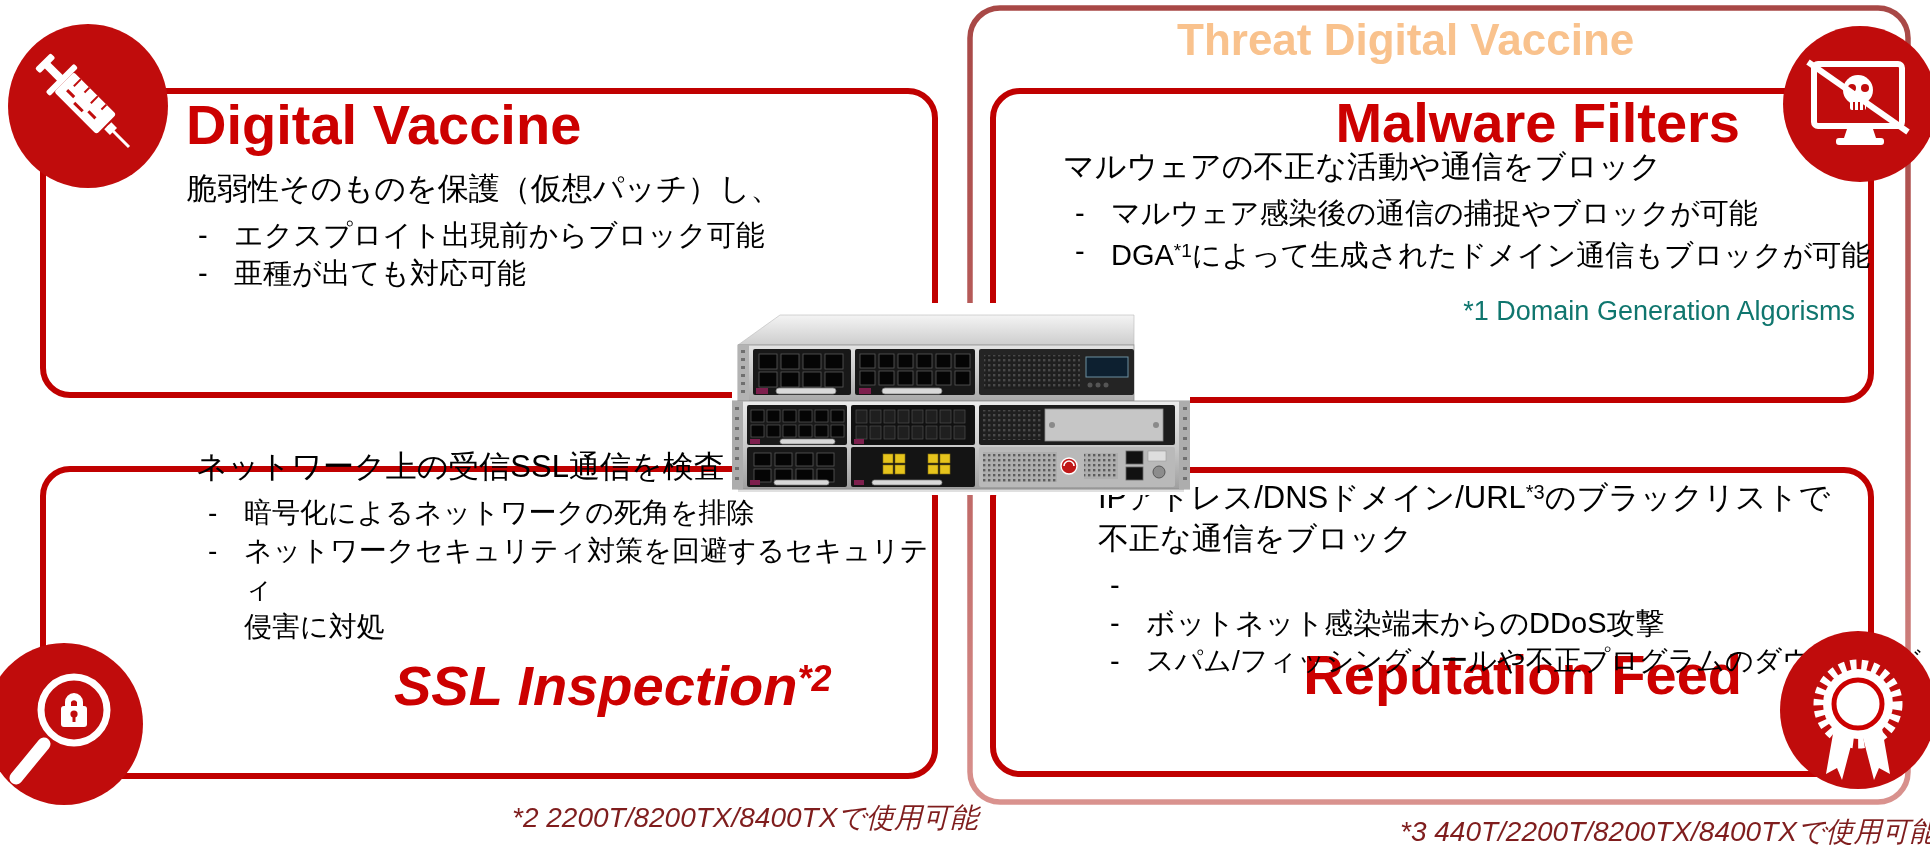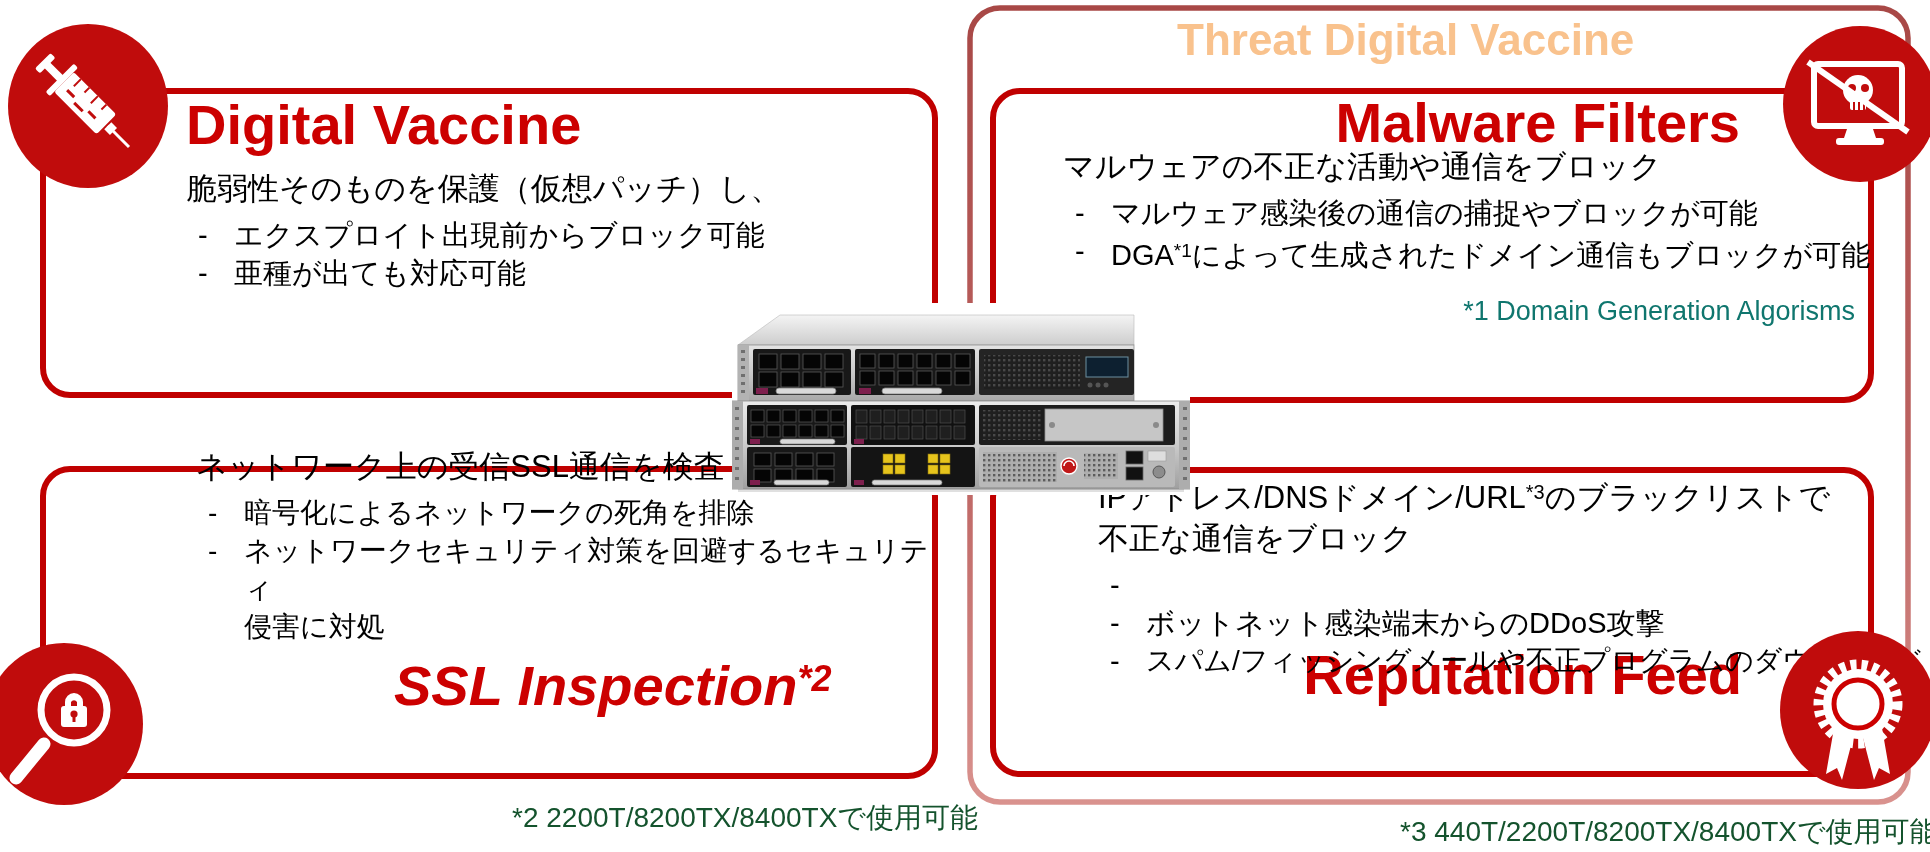--- a/index.html
+++ b/index.html
@@ -29,21 +29,21 @@
   .lead{font-size:31px;line-height:41px;white-space:nowrap;}
   .lead .sup{vertical-align:9px;font-size:20px;}
   .bullets{margin-top:7px;}
   .bullet{display:flex;font-size:29px;line-height:38px;}
   .bullet .dash{flex:none;width:36px;padding-left:12px;}
   .bullet .btxt{white-space:nowrap;}
   .bullet .btxt.preline{white-space:pre-line;}
   .bullet .btxt .sup{vertical-align:8px;font-size:19px;}
   .ssl-bullet{font-size:28px;}
   
-  .footnote{position:absolute;color:#14532d;font-size:28px;white-space:nowrap;}
+  .footnote{position:absolute;color:#7f1d1d;font-size:28px;white-space:nowrap;font-style:italic;}
   .footnote-blue{
     position:absolute;color:#0f766e;font-size:27px;text-align:right;white-space:nowrap;
   }
   svg{display:block;}
 </style>
 </head>
 <body>
 
 <svg class="abs" style="left:966px;top:4px;" width="946" height="802" viewBox="0 0 946 802">
   <defs>

